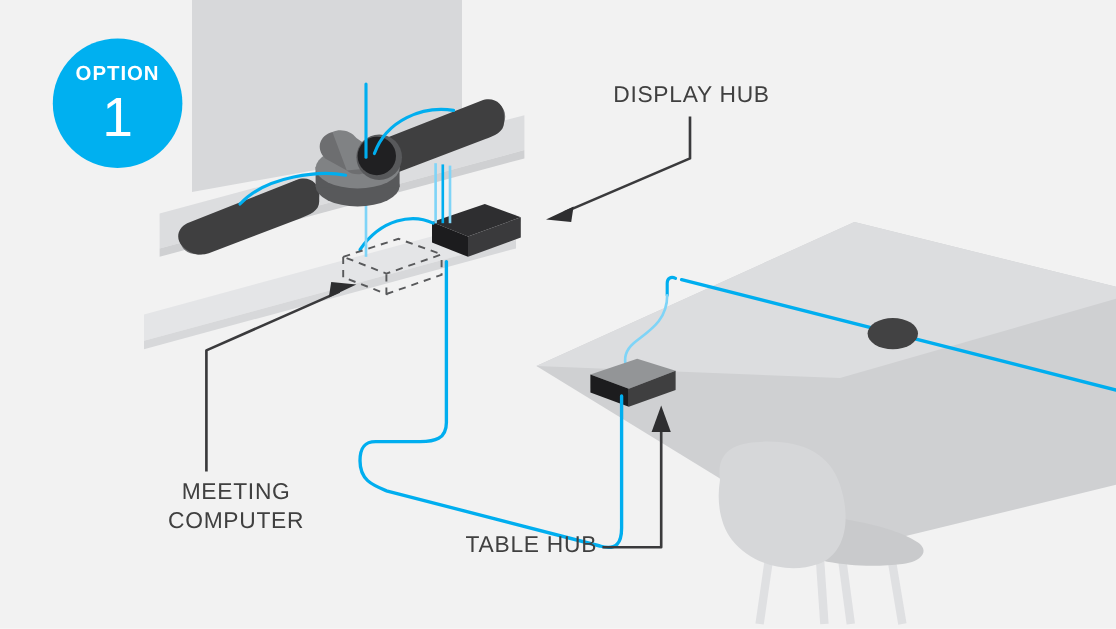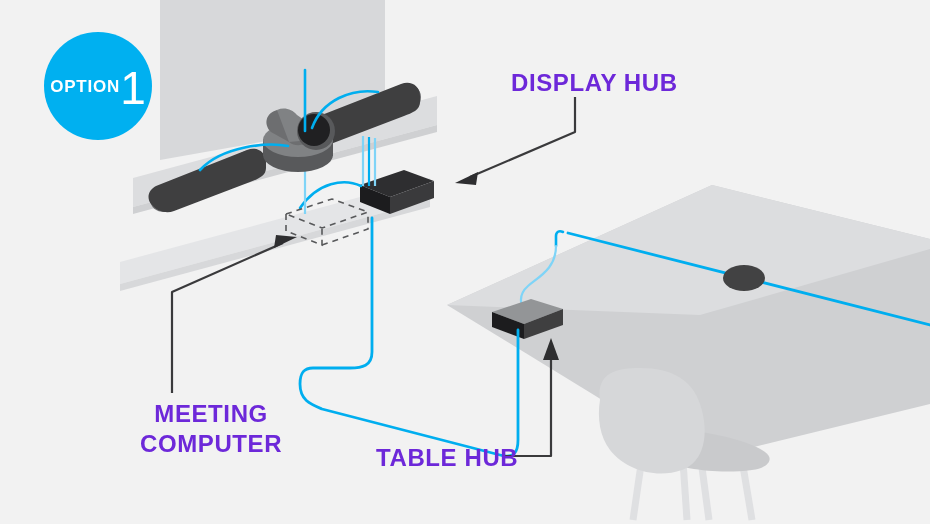--- a/index.html
+++ b/index.html
@@ -16,43 +16,43 @@
     font-family: "Liberation Sans", sans-serif;
   }
   #scene {
     position: absolute;
     inset: 0;
     width: 930px;
     height: 524px;
   }
   .label {
     position: absolute;
-    color: #6d28d9;
+    color: #404040;
     font-family: "Liberation Sans", sans-serif;
-    font-size: 24px;
-    font-weight: 700;
+    font-size: 19px;
+    font-weight: 400;
     letter-spacing: 0.6px;
     line-height: 1.25;
     white-space: pre-line;
     user-select: none;
   }
   #label-display-hub { left: 511px; top: 68px; }
   #label-meeting-computer { left: 140px; top: 399px; text-align: center; }
-  #label-table-hub { left: 376px; top: 443px; }
+  #label-table-hub { left: 388px; top: 443px; }
 
   #option-badge {
     position: absolute;
     left: 44px;
     top: 32px;
     width: 108px;
     height: 108px;
     border-radius: 50%;
     background: #00b0f0;
     display: flex;
-    flex-direction: row;
+    flex-direction: column;
     align-items: center;
     justify-content: center;
     color: #ffffff;
     user-select: none;
   }
   #option-badge .opt-word {
     font-size: 17px;
     font-weight: 700;
     letter-spacing: 0.8px;
     line-height: 1;

